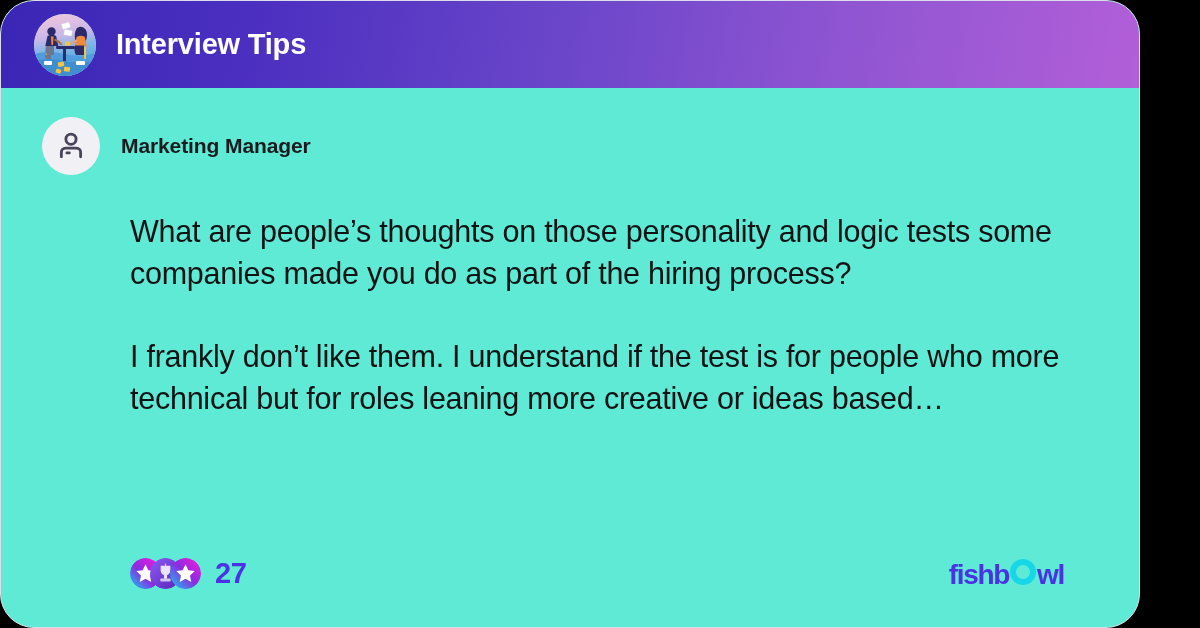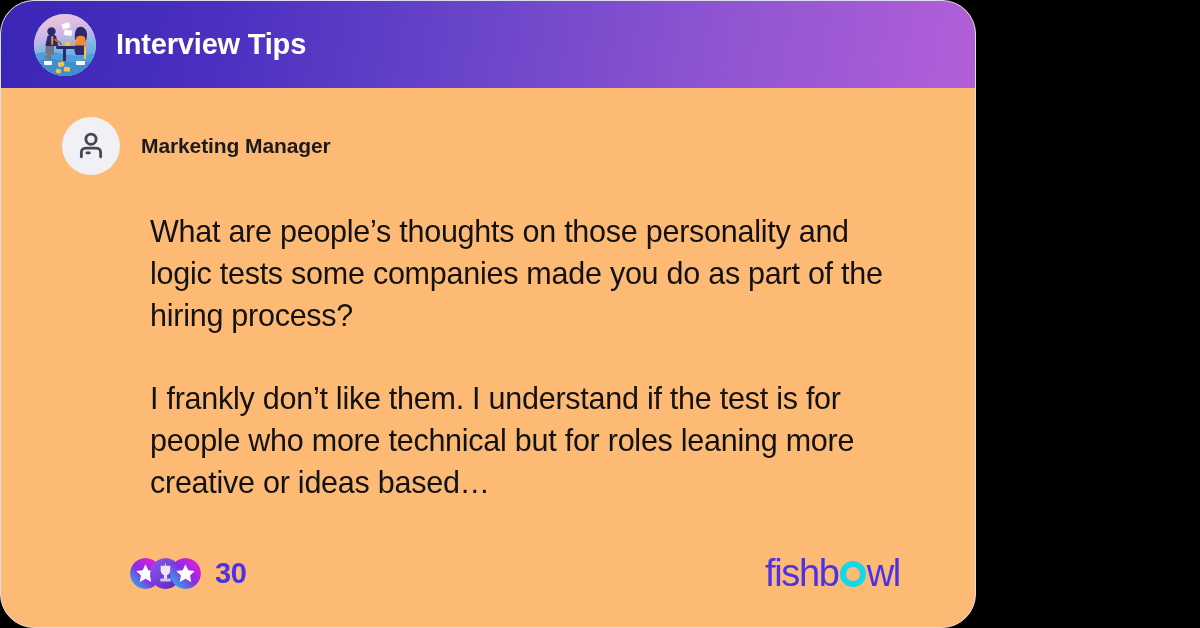--- a/index.html
+++ b/index.html
@@ -14,23 +14,23 @@
   body {
     font-family: "Liberation Sans", sans-serif;
     -webkit-font-smoothing: antialiased;
   }
 
   
   .card {
     position: absolute;
     left: 0;
     top: 0;
-    width: 976px;
+    width: 1140px;
     height: 628px;
-    background: #fdba74;
+    background: #5eead4;
     border-radius: 34px;
     border: 1px solid #dcdceb;
     overflow: hidden;
     display: flex;
     flex-direction: column;
   }
 
   
   .header {
     position: relative;
@@ -59,21 +59,21 @@
     font-size: 29px;
     font-weight: bold;
     letter-spacing: -0.2px;
     line-height: 1;
   }
 
   
   .body {
     flex: 1 1 auto;
     position: relative;
-    padding: 0 60px;
+    padding: 0 40px;
   }
 
   
   .user-row {
     display: flex;
     align-items: center;
     margin-top: 29px;
     margin-left: 1px;
   }
 
@@ -146,22 +146,22 @@
     font-size: 29px;
     font-weight: bold;
     color: #4b32e6;
     letter-spacing: -0.3px;
   }
 
   .brand {
     display: flex;
     align-items: baseline;
     margin-right: 35px;
-    font-size: 38px;
-    font-weight: normal;
+    font-size: 28px;
+    font-weight: bold;
     letter-spacing: -1.3px;
     color: #4b32e6;
     line-height: 1;
   }
   .brand .brand-o {
     display: inline-block;
     position: relative;
     width: 26px;
     height: 26px;
     margin: 0 1px;
@@ -300,21 +300,21 @@
                 <stop offset="0%" stop-color="#12cff0"></stop>
                 <stop offset="50%" stop-color="#8a2be2"></stop>
                 <stop offset="100%" stop-color="#ff1ad9"></stop>
               </linearGradient>
             </defs>
             <circle cx="16" cy="16" r="16" fill="url(#rg3)"></circle>
             <path d="M16 6.5l2.9 6.1 6.6.9-4.8 4.6 1.2 6.6-5.9-3.2-5.9 3.2 1.2-6.6-4.8-4.6 6.6-.9z" fill="#ffffff"></path>
           </svg>
 
         </div>
-        <div class="react-count">30</div>
+        <div class="react-count">27</div>
       </div>
 
       <div class="brand">
         <span class="brand-seg">fishb</span>
         <span class="brand-o"></span>
         <span class="brand-seg">wl</span>
       </div>
 
     </div>
   </div>

